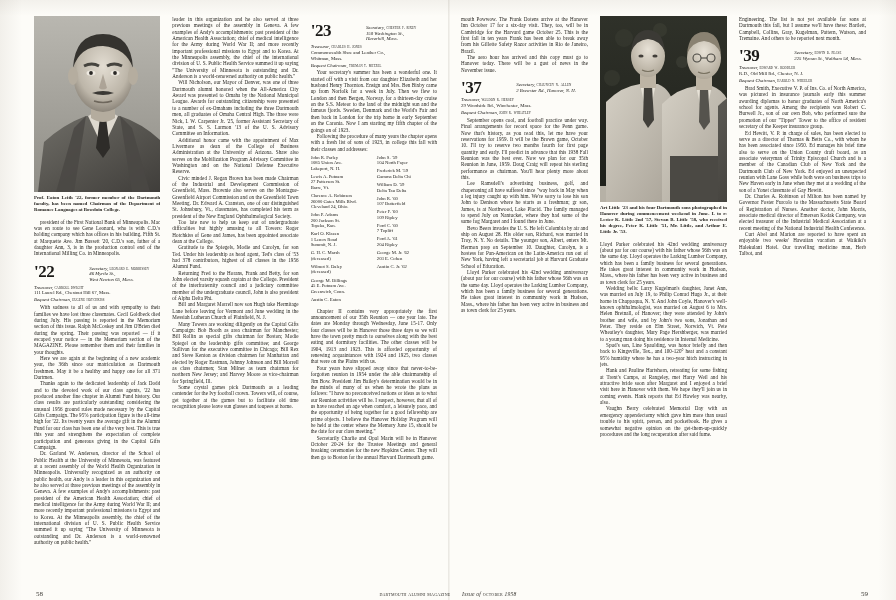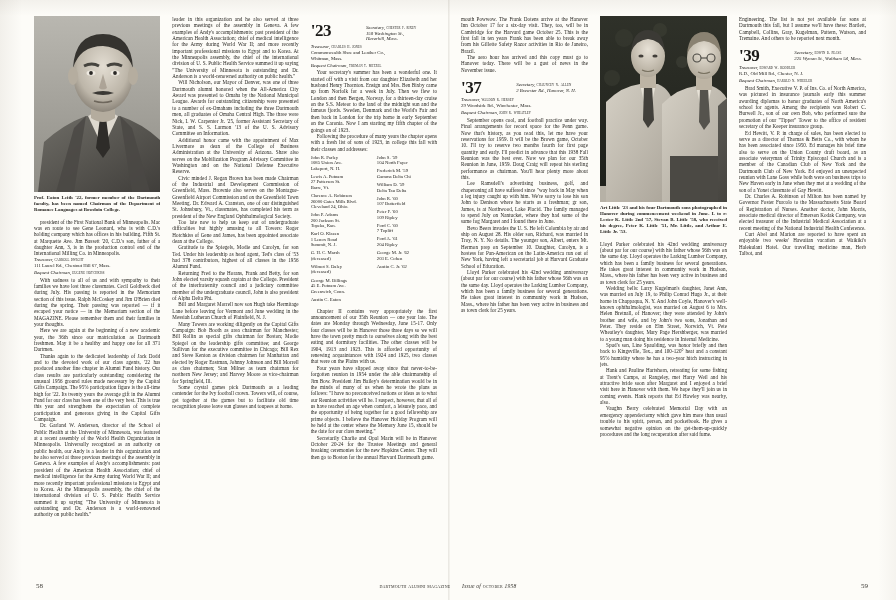--- a/index.html
+++ b/index.html
@@ -140,21 +140,21 @@
   .roster-entry {
     font-size: 4.7px;
     line-height: 5.5px;
     margin-bottom: 2.6px;
   }
   .roster-entry .rn { display: block; }
 
   
   .footer {
     position: absolute;
-    left: 0; right: 0; bottom: 10px;
+    left: 0; right: 0; bottom: 2px;
     height: 14px;
   }
   .folio {
     position: absolute;
     font-size: 7px;
     color: #3a3833;
     font-family: "Liberation Serif", serif;
   }
   .folio-left  { left: 36px;  bottom: 0; }
   .folio-right { right: 28px; bottom: 0; }
@@ -251,20 +251,31 @@
               <path d="M52 100 L40 176 L22 176 L40 112 Z" fill="#4a4844" opacity="0.85"></path>
               <path d="M86 100 L98 176 L116 176 L98 112 Z" fill="#4a4844" opacity="0.85"></path>
             </svg>
             <div class="halftone"></div>
           </div>
 
           <div class="caption">Prof. Eaton Leith '22, former member of the Dartmouth faculty, has been named Chairman of the Department of Romance Languages at Bowdoin College.</div>
 
           <p>president of the First National Bank of Minneapolis. Mac was en route to see Gene Leonard, who is with C.D.'s holding company which has offices in his building. Fifth St. at Marquette Ave. Jim Bassett '20, C.D.'s son, father of a daughter Ann, 3, is in the production control end of the International Milling Co. in Minneapolis.</p>
 
+          <div class="classhead">
+            <div class="classnum">'22</div>
+            <div class="officer-lines">
+              <div class="officer">
+                <span class="role">Secretary,</span>
+                <span class="name">LEONARD E. MORRISSEY</span>
+              </div>
+              <div class="officer">46 Myrtle St.,</div>
+              <div class="officer">West Newton 65, Mass.</div>
+            </div>
+          </div>
           <div class="officer-block">
             <span class="role">Treasurer,</span>
             <span class="name">CARROLL DWIGHT</span>
             <div>111 Laurel Rd., Chestnut Hill 67, Mass.</div>
           </div>
           <div class="officer-block">
             <span class="role">Bequest Chairman,</span>
             <span class="name">EUGENE HOTCHKISS</span>
           </div>
 

